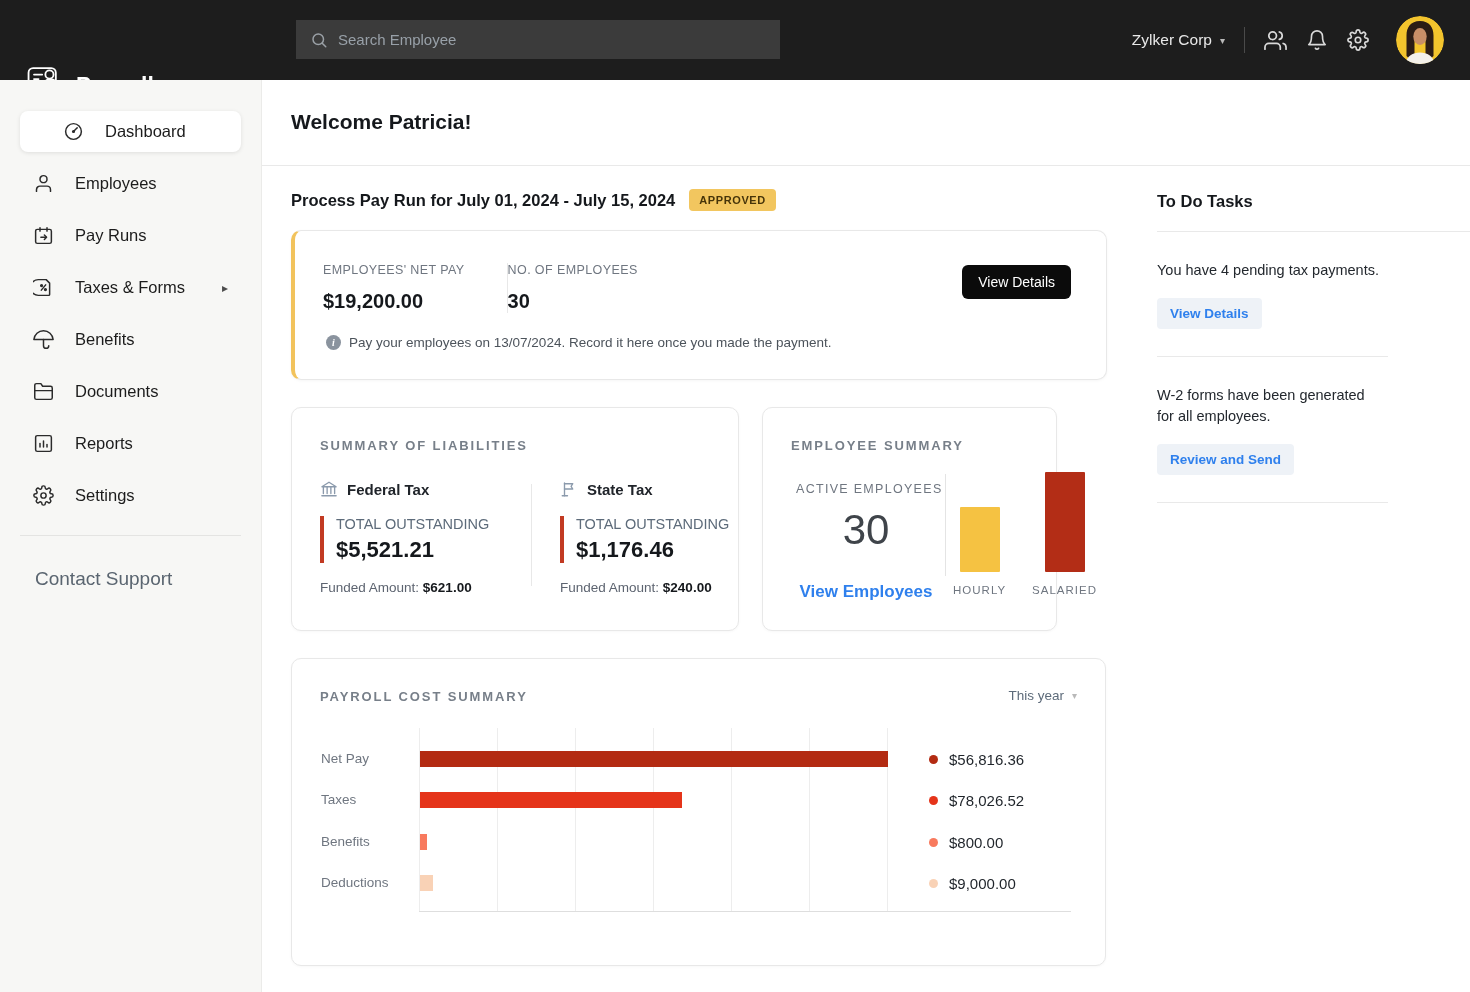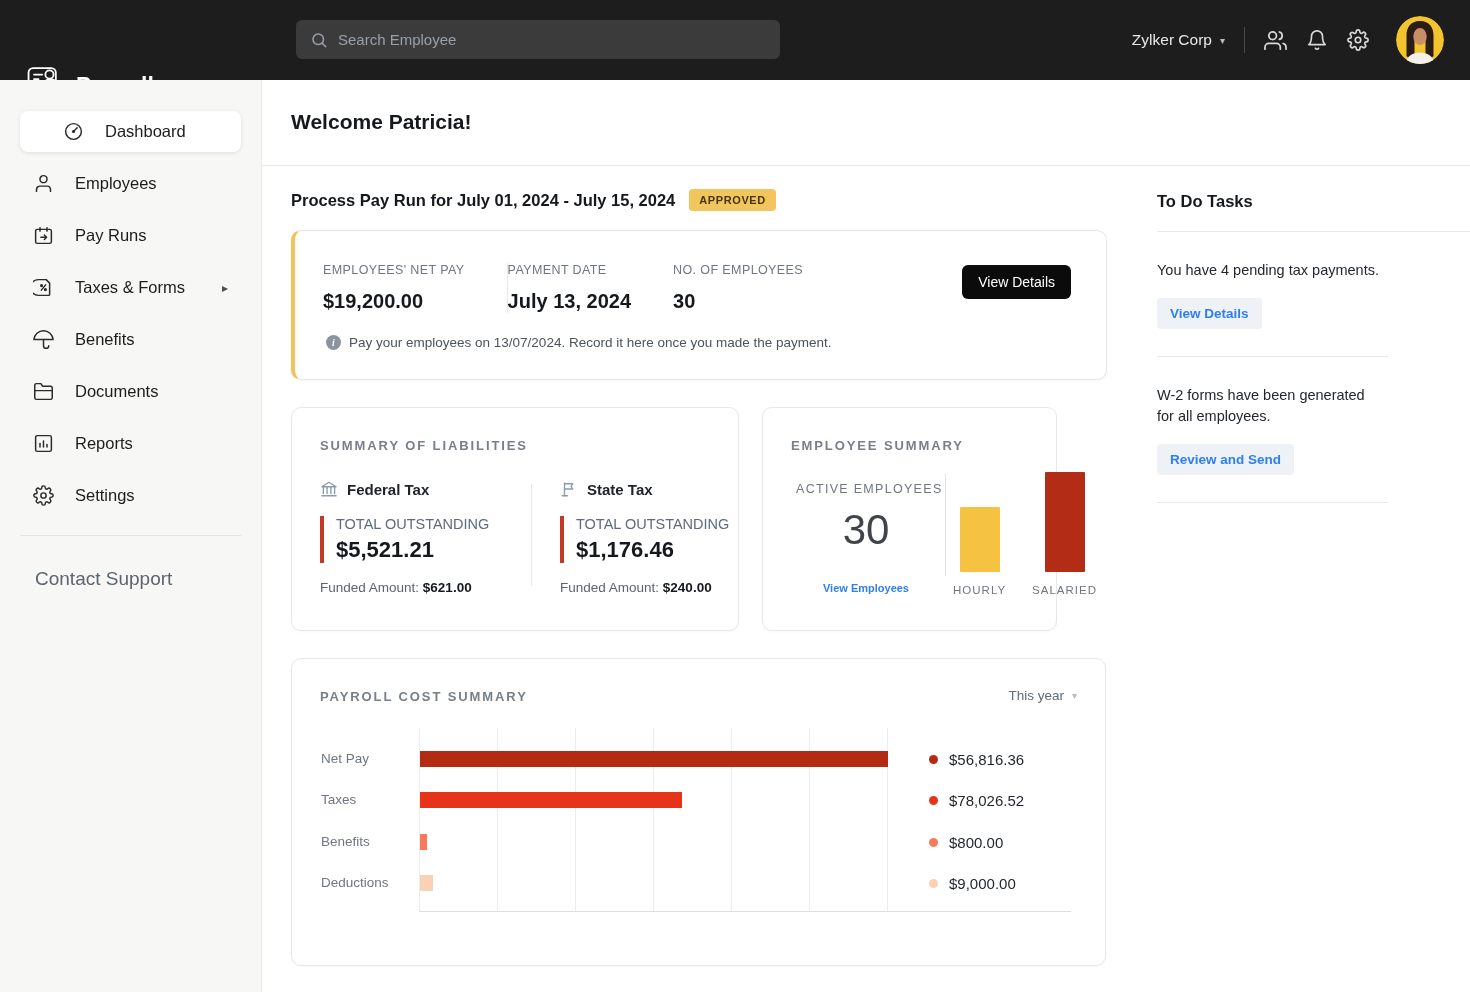--- a/index.html
+++ b/index.html
@@ -6,21 +6,21 @@
   html,body { width:1470px; height:992px; }
   body {
     position:relative; background:#fff; overflow:hidden;
     font-family:"Liberation Sans", sans-serif; color:#15181c;
   }
   
   .topbar { position:absolute; top:0; left:0; width:1470px; height:80px; background:#1d1d1d; }
   .logo { position:absolute; left:24px; top:0; height:100px; display:flex; align-items:flex-end; gap:12px; }
   .app-name { color:#fff; font-size:23px; font-weight:600; letter-spacing:.2px; }
   .search { position:absolute; left:296px; top:20px; width:484px; height:39px; background:#3b3b3b;
-            border-radius:6px; display:flex; align-items:center; gap:10px; padding:0 14px; }
+            border-radius:0; display:flex; align-items:center; gap:10px; padding:0 14px; }
   .search svg { flex:0 0 auto; }
   .search input { flex:1; background:transparent; border:none; outline:none; color:#e5e5e5; font-size:15px;
                   font-family:"Liberation Sans", sans-serif; }
   .search input::placeholder { color:#98a0a8; }
   .topbar-right { position:absolute; right:26px; top:0; height:80px; display:flex; align-items:center; gap:19px; }
   .org { display:flex; align-items:center; gap:8px; color:#e8e8e8; font-size:15.5px; font-weight:500; cursor:pointer; }
   .caret-down { color:#b9b9b9; font-size:10px; }
   .tb-divider { width:1px; height:26px; background:#4a4a4a; }
   .tb-icon { display:flex; align-items:center; cursor:pointer; }
   .avatar { width:48px; height:48px; border-radius:50%; overflow:hidden; margin-left:8px; cursor:pointer; }
@@ -72,21 +72,21 @@
   .liab-name .licon { display:flex; color:#8b9aac; }
   .outstanding { margin-top:18px; border-left:4px solid #c23a22; padding-left:12px; }
   .out-label { font-size:14.5px; color:#5d6b7a; }
   .out-value { font-size:22px; font-weight:700; margin-top:5px; }
   .funded { margin-top:17px; font-size:13.5px; color:#5d6470; }
   .funded b { color:#15181c; }
   .emp-card { left:500px; top:327px; width:295px; height:224px; }
   .active-label { position:absolute; left:33px; top:74px; font-size:12.5px; letter-spacing:1.3px; color:#6f7680; }
   .active-count { position:absolute; left:33px; top:98px; width:140px; text-align:center; font-size:42px;
                   font-weight:500; color:#3f444a; }
-  .view-emp-link { position:absolute; left:33px; top:174px; width:140px; text-align:center; font-size:11px;
+  .view-emp-link { position:absolute; left:33px; top:174px; width:140px; text-align:center; font-size:17px;
                    color:#2f80ed; font-weight:600; cursor:pointer; }
   .emp-vdiv { position:absolute; left:182px; top:66px; width:1px; height:102px; background:#e4e4e4; }
   .mini-chart { position:absolute; left:192px; top:60px; width:140px; height:128px; display:flex;
                 justify-content:center; align-items:flex-end; gap:26px; }
   .mini-col { display:flex; flex-direction:column; align-items:center; justify-content:flex-end; }
   .mini-bar { width:40px; border-radius:1px; }
   .mini-label { margin-top:12px; font-size:11.5px; letter-spacing:1px; color:#6f7680; }
   
   .chart-card { left:29px; top:578px; width:815px; height:308px; }
   .range-select { position:absolute; right:28px; top:29px; display:flex; align-items:center; gap:8px;
@@ -267,24 +267,20 @@
     <span class="badge">APPROVED</span>
   </div>
 
   <div class="payrun-card">
     <div class="stats">
         <div class="stat divided">
           <div class="stat-label">EMPLOYEES' NET PAY</div>
           <div class="stat-value">$19,200.00</div>
         </div>
         <div class="stat">
-          <div class="stat-label">PAYMENT DATE</div>
-          <div class="stat-value">July 13, 2024</div>
-        </div>
-        <div class="stat">
           <div class="stat-label">NO. OF EMPLOYEES</div>
           <div class="stat-value">30</div>
         </div>
       </div>
     <button class="view-details-btn">View Details</button>
     <div class="payrun-note">
       <span class="info-icon">i</span>
       <span>Pay your employees on 13/07/2024. Record it here once you made the payment.</span>
     </div>
   </div>

